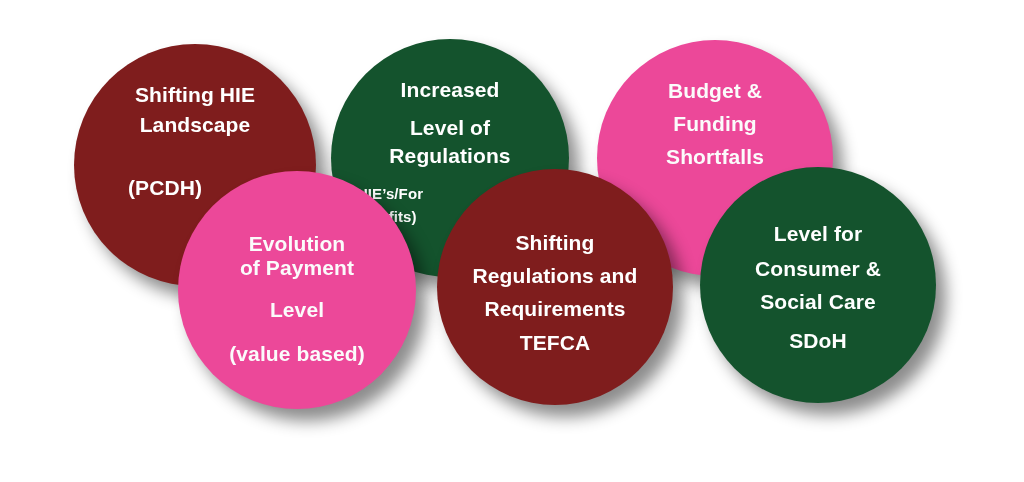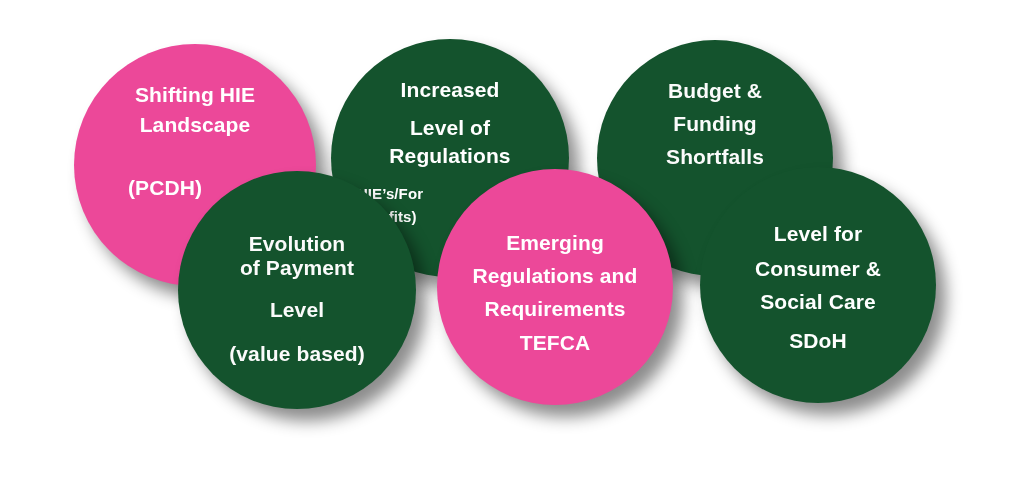--- a/index.html
+++ b/index.html
@@ -34,23 +34,23 @@
       width: 100%;
       text-align: center;
       font-size: 21px;
       line-height: 1;
       white-space: nowrap;
       letter-spacing: 0.1px;
     }
     .circle .small {
       font-size: 15px;
     }
-    .green { background: #ec4899; }
+    .green { background: #7f1d1d; }
     .blue  { background: #14532d; }
-    .grey  { background: #14532d; }
+    .grey  { background: #ec4899; }
     .grey .line { color: #fbfbfb; }
   </style>
 </head>
 <body>
 
 <div class="stage">
 
   <div class="circle green" style="left:74px; top:44px; width:242px; height:242px; z-index:1;">
     <div class="line" style="top:40px;">Shifting HIE</div>
     <div class="line" style="top:70px;">Landscape</div>
@@ -72,21 +72,21 @@
   </div>
 
   <div class="circle grey" style="left:178px; top:171px; width:238px; height:238px; z-index:4;">
     <div class="line" style="top:62px;">Evolution</div>
     <div class="line" style="top:86px;text-align:center;">of Payment</div>
     <div class="line" style="top:128px;">Level</div>
     <div class="line" style="top:172px;">(value based)</div>
   </div>
 
   <div class="circle green" style="left:437px; top:169px; width:236px; height:236px; z-index:5;">
-    <div class="line" style="top:63px;">Emerging</div>
+    <div class="line" style="top:63px;">Shifting</div>
     <div class="line" style="top:96px;">Regulations and</div>
     <div class="line" style="top:129px;text-align:center;">Requirements</div>
     <div class="line" style="top:163px;">TEFCA</div>
   </div>
 
   <div class="circle blue" style="left:700px; top:167px; width:236px; height:236px; z-index:6;">
     <div class="line" style="top:56px;">Level for</div>
     <div class="line" style="top:91px;">Consumer &amp;</div>
     <div class="line" style="top:124px;text-align:center;">Social Care</div>
     <div class="line" style="top:163px;">SDoH</div>

